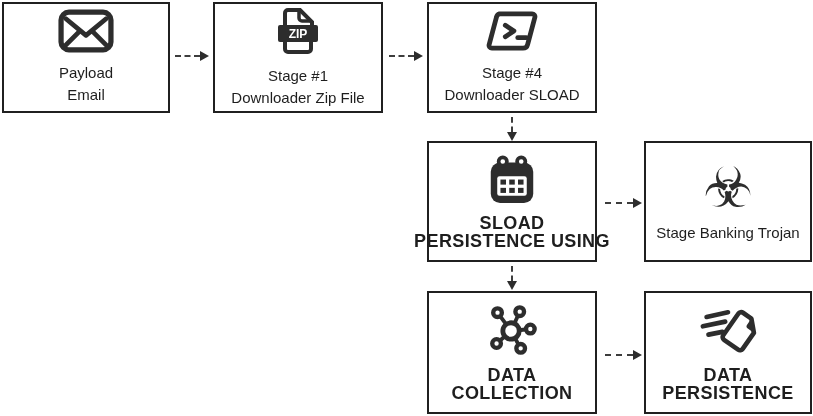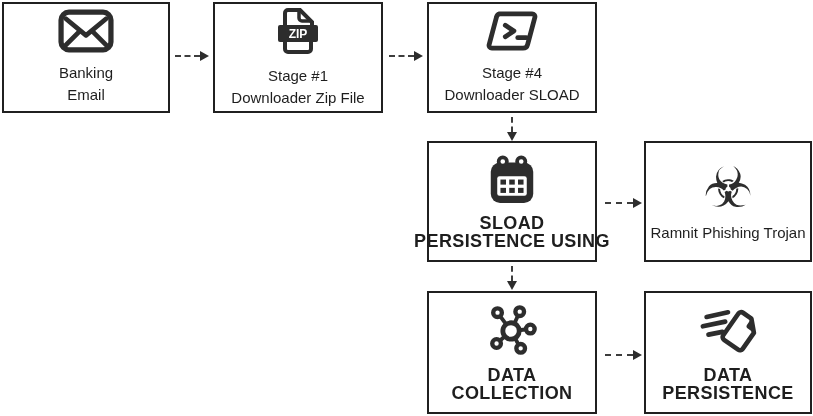--- a/index.html
+++ b/index.html
@@ -58,21 +58,21 @@
   <div class="node" style="left:2px;top:2px;width:168px;height:111px">
     <div class="icon">
       <svg width="56" height="44" viewBox="0 0 64 50" fill="none" stroke="#2d2d2d">
         <rect x="3.5" y="3.5" width="57" height="43" rx="9" stroke-width="6"></rect>
         <path d="M9 11 L32 30 L55 11" stroke-width="5.5" stroke-linejoin="round" stroke-linecap="round"></path>
         <path d="M8 42 L24 26" stroke-width="5.5" stroke-linecap="round"></path>
         <path d="M56 42 L40 26" stroke-width="5.5" stroke-linecap="round"></path>
       </svg>
     </div>
     <div class="label">
-      <span>Banking</span>
+      <span>Payload</span>
       <span>Email</span>
     </div>
   </div>
 
   <div class="node" style="left:213px;top:2px;width:170px;height:111px">
     <div class="icon">
       <svg width="44" height="50" viewBox="0 0 44 50" fill="none">
         <path d="M9 20 V7 a3 3 0 0 1 3 -3 h12 l12 12 v4" stroke="#2d2d2d" stroke-width="4"></path>
         <path d="M23 4 v8 a3 3 0 0 0 3 3 h9" stroke="#2d2d2d" stroke-width="3.5"></path>
         <path d="M9 36 v7 a3 3 0 0 0 3 3 h20 a3 3 0 0 0 3 -3 v-7" stroke="#2d2d2d" stroke-width="4"></path>
@@ -117,21 +117,21 @@
     </div>
     <div class="label">
       <span>SLOAD</span>
       <span>PERSISTENCE USING</span>
     </div>
   </div>
 
   <div class="node" style="left:644px;top:141px;width:168px;height:121px;gap:5px">
     <div class="icon glyph">☣</div>
     <div class="label">
-      <span>Ramnit Phishing Trojan</span>
+      <span>Stage Banking Trojan</span>
     </div>
   </div>
 
   <div class="node em" style="left:427px;top:291px;width:170px;height:123px">
     <div class="icon">
       <svg width="54" height="54" viewBox="0 0 56 56" fill="none" stroke="#2d2d2d">
         <path d="M27 29 L13 10 M27 29 L36 9 M27 29 L47 27 M27 29 L37 47 M27 29 L12 42" stroke-width="4"></path>
         <circle cx="27" cy="29" r="8.5" stroke-width="5" fill="#ffffff"></circle>
         <circle cx="13" cy="10" r="4.5" stroke-width="4.5" fill="#ffffff"></circle>
         <circle cx="36" cy="9" r="4.5" stroke-width="4.5" fill="#ffffff"></circle>

